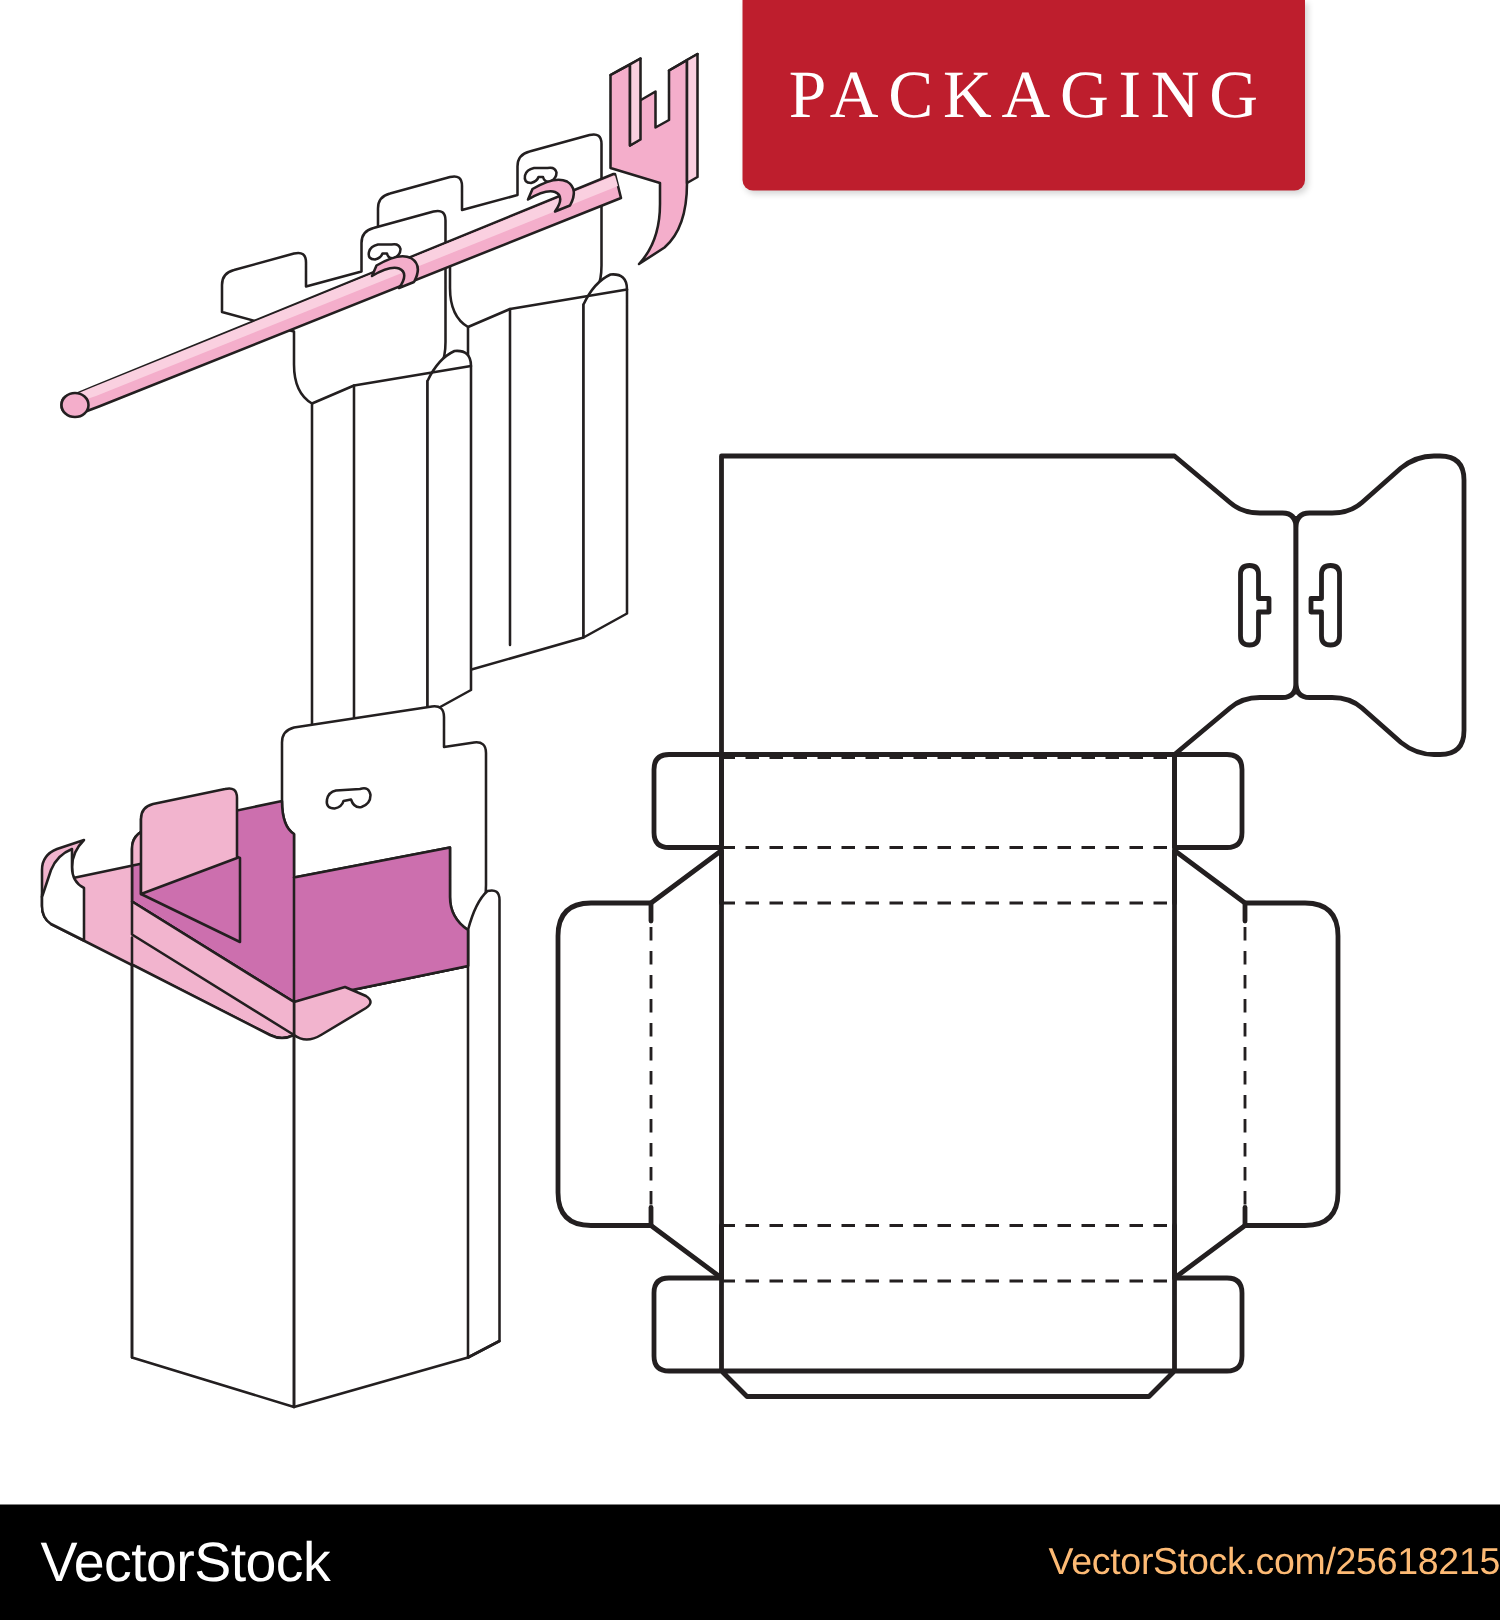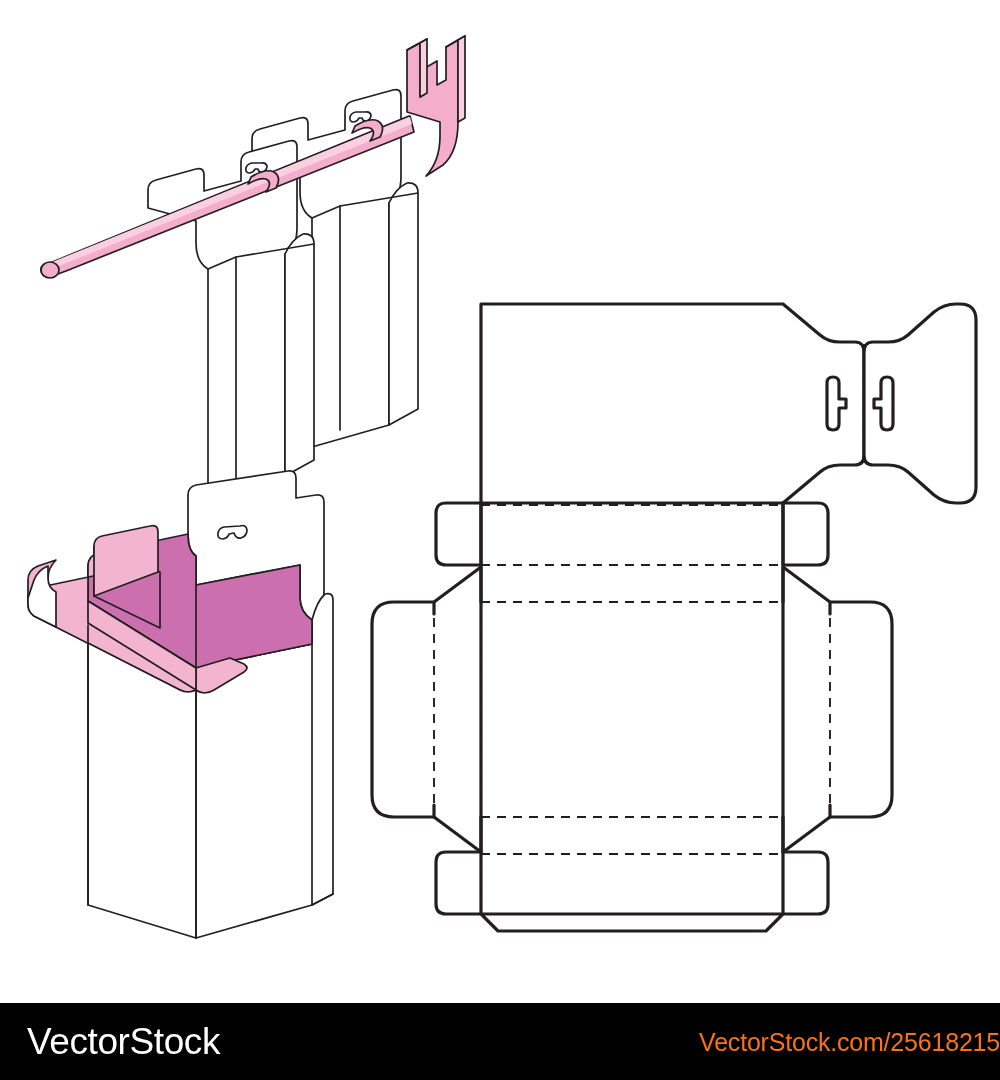--- a/index.html
+++ b/index.html
@@ -75,21 +75,21 @@
     font-size: 37px;
     font-weight: 400;
     letter-spacing: -0.4px;
     white-space: nowrap;
   }
   #footer-url {
     position: absolute;
     right: 26px;
     top: 50%;
     transform: translateY(-50%);
-    color: #f97316;
+    color: #fdba74;
     font-family: "Liberation Sans", sans-serif;
     font-size: 25px;
     font-weight: 400;
     letter-spacing: -0.2px;
     white-space: nowrap;
     margin-left: 28px;
   }
 </style>
 </head>
 <body>
@@ -368,19 +368,22 @@
                Z"></path>
 
       <line class="fold" x1="481" y1="854" x2="783" y2="854"></line>
       <line class="fold" x1="481" y1="914" x2="783" y2="914"></line>
       <line class="fold" x1="481" y1="854" x2="481" y2="914"></line>
       <line class="fold" x1="783" y1="854" x2="783" y2="914"></line>
 
     </g>
   </svg>
 
+  <div id="banner">
+    <span id="banner-text">PACKAGING</span>
+  </div>
 
   <div id="footer">
     <span id="footer-brand">VectorStock</span>
     <span id="footer-url">VectorStock.com/25618215</span>
   </div>
 
 </div>
 
 </body></html>

